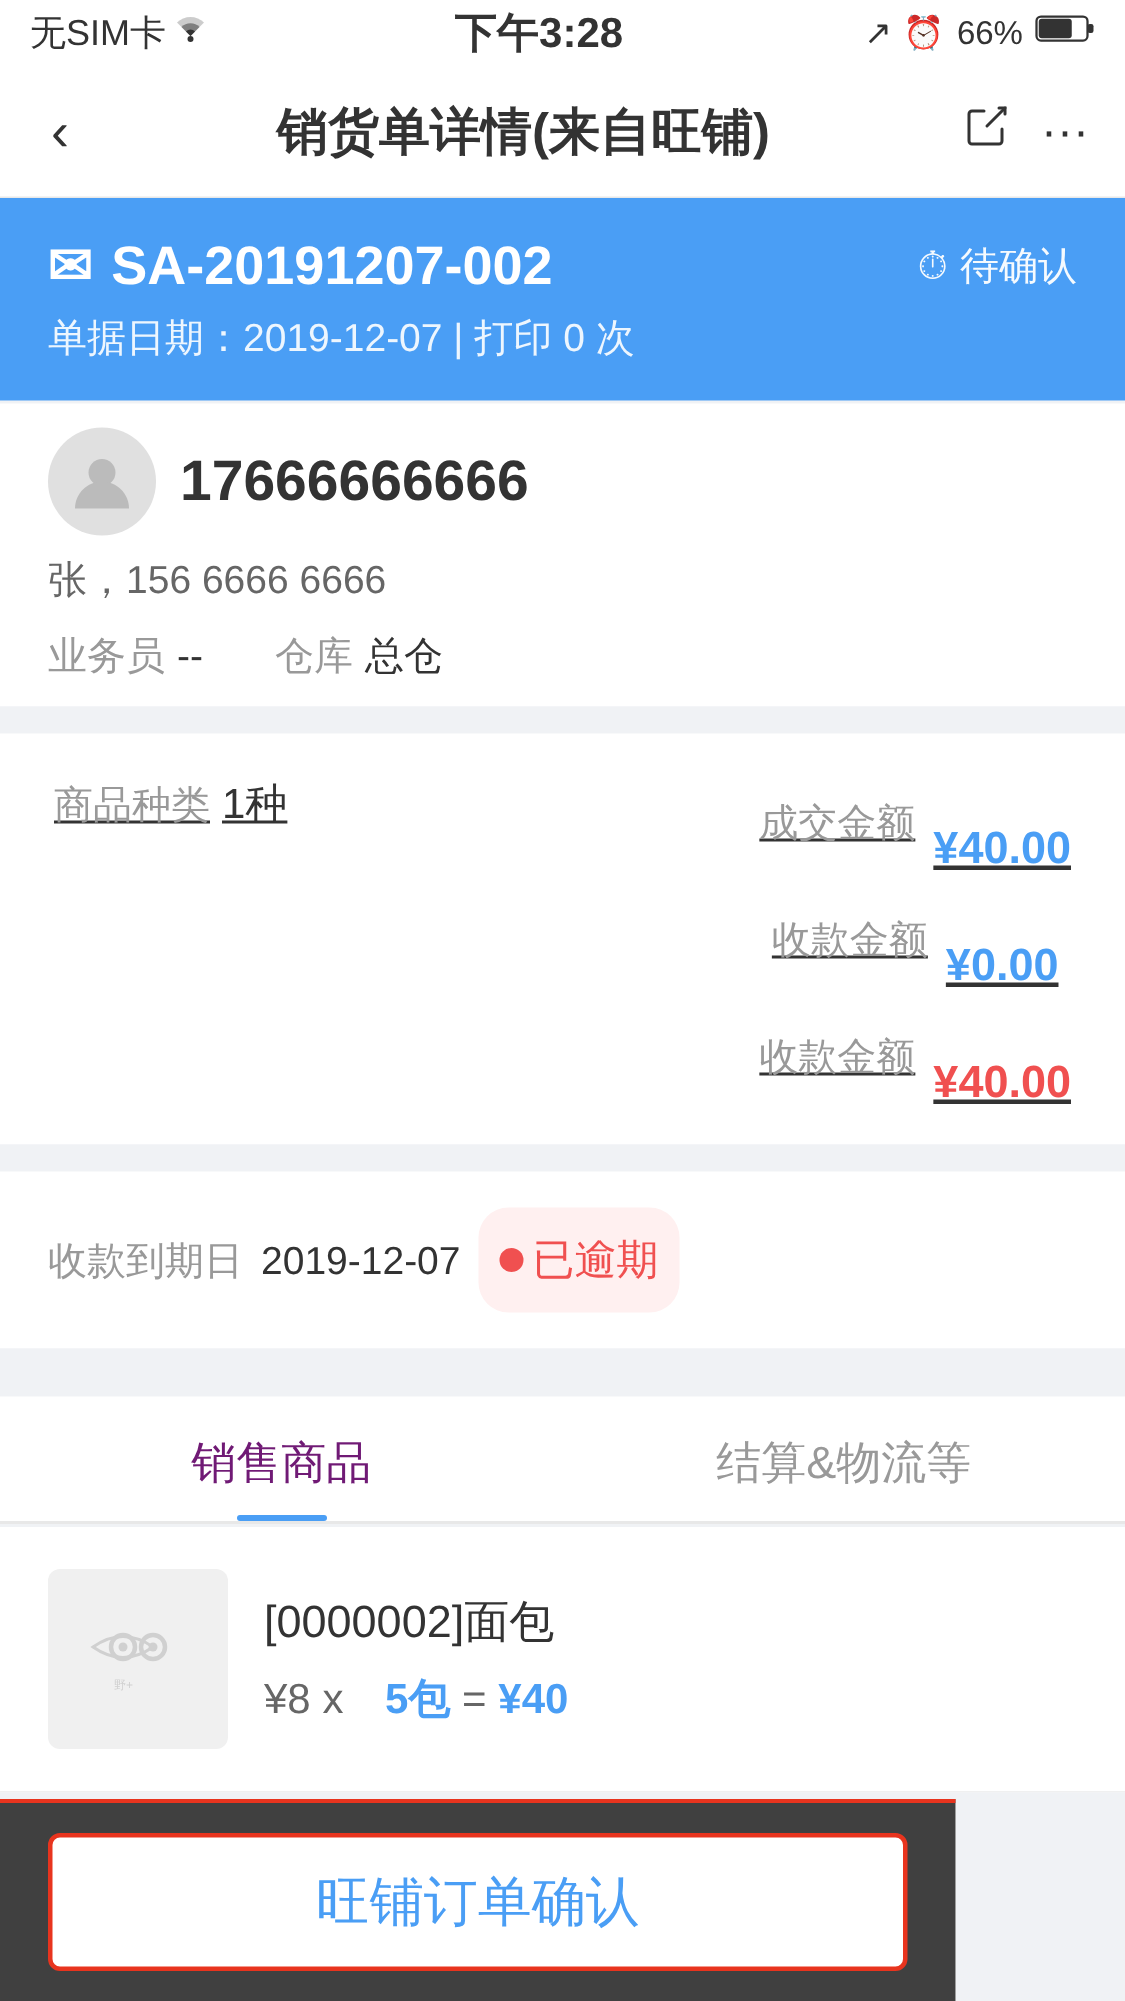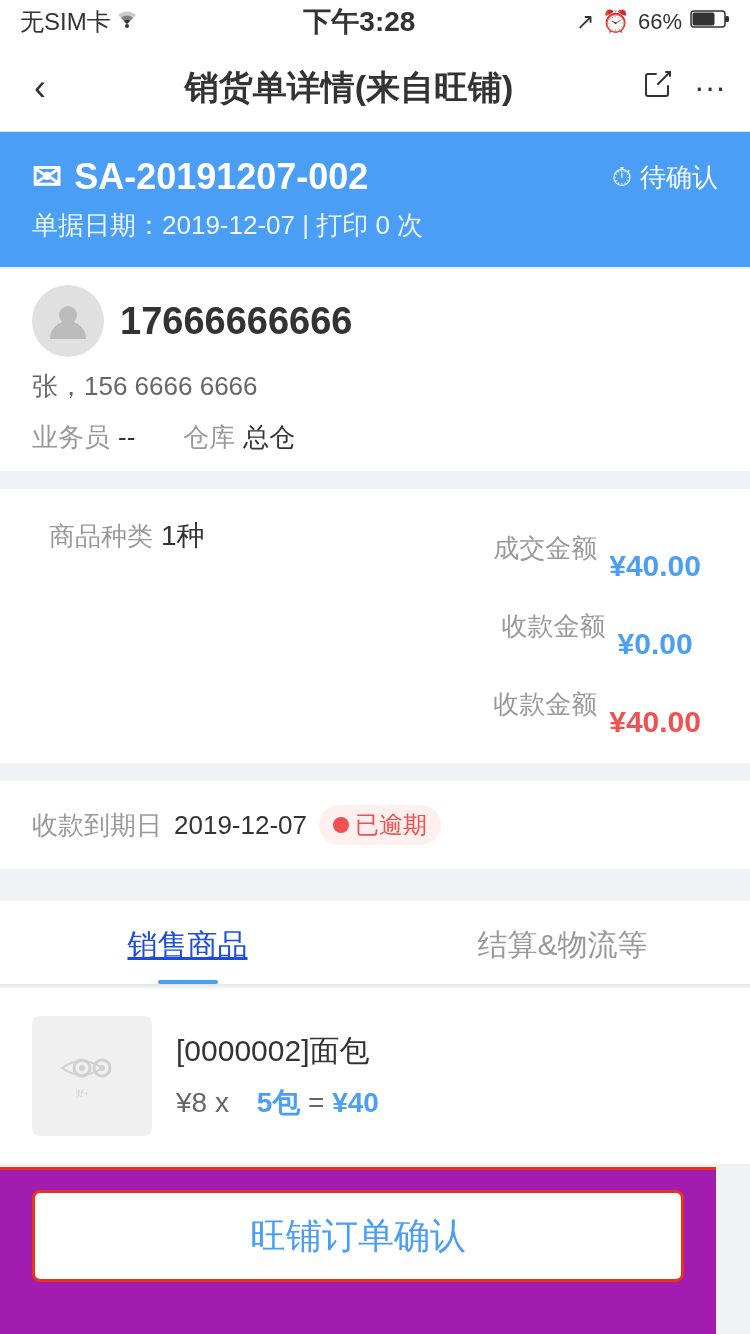--- a/index.html
+++ b/index.html
@@ -147,22 +147,23 @@
 
     
     .divider {
       height: 16px;
       background: #f0f2f5;
     }
 
     
     .summary-card {
       background: #fff;
-      padding: 24px 49px;
+      padding: 24px 36px;
       margin-top: 2px;
+      text-decoration: underline;
     }
     .summary-row {
       display: flex;
       align-items: flex-start;
       justify-content: space-between;
     }
     .summary-left {
       display: flex;
       align-items: center;
       gap: 8px;
@@ -201,22 +202,22 @@
     }
     .due-label { color: #999; }
     .due-date { color: #333; text-align: center; }
     .overdue-badge {
       display: flex;
       align-items: center;
       gap: 6px;
       background: #fff0f0;
       color: #f05050;
       border-radius: 20px;
-      padding: 4px 14px;
-      font-size: 24px;
+      padding: 16px 14px;
+      font-size: 28px;
     }
     .overdue-dot {
       width: 16px;
       height: 16px;
       border-radius: 50%;
       background: #f05050;
       display: inline-block;
     }
 
     
@@ -229,22 +230,21 @@
     .tab-item {
       flex: 1;
       text-align: center;
       padding: 24px 0 18px;
       font-size: 30px;
       color: #999;
       position: relative;
       cursor: pointer;
     }
     .tab-item.active {
-      color: #1d4ed8;
-      text-decoration: underline;
+      color: #701a75;
     }
     .tab-item.active::after {
       content: '';
       position: absolute;
       bottom: 0;
       left: 50%;
       transform: translateX(-50%);
       width: 60px;
       height: 4px;
       background: #4a9ef5;
@@ -300,23 +300,23 @@
       background: #f0f2f5;
       flex: 1;
       min-height: 300px;
     }
 
     
     .confirm-btn-wrapper {
       position: fixed;
       bottom: 0;
       left: 0;
-      width: 716px;
-      background: #a21caf;
-      padding: 20px 32px 52px;
+      width: 637px;
+      background: #404040;
+      padding: 20px 32px 20px;
       border-top: 3px solid #e8341e;
     }
     .confirm-btn {
       width: 100%;
       height: 92px;
       background: #fff;
       border: 3px solid #e8341e;
       border-radius: 8px;
       font-size: 36px;
       color: #4a9ef5;

